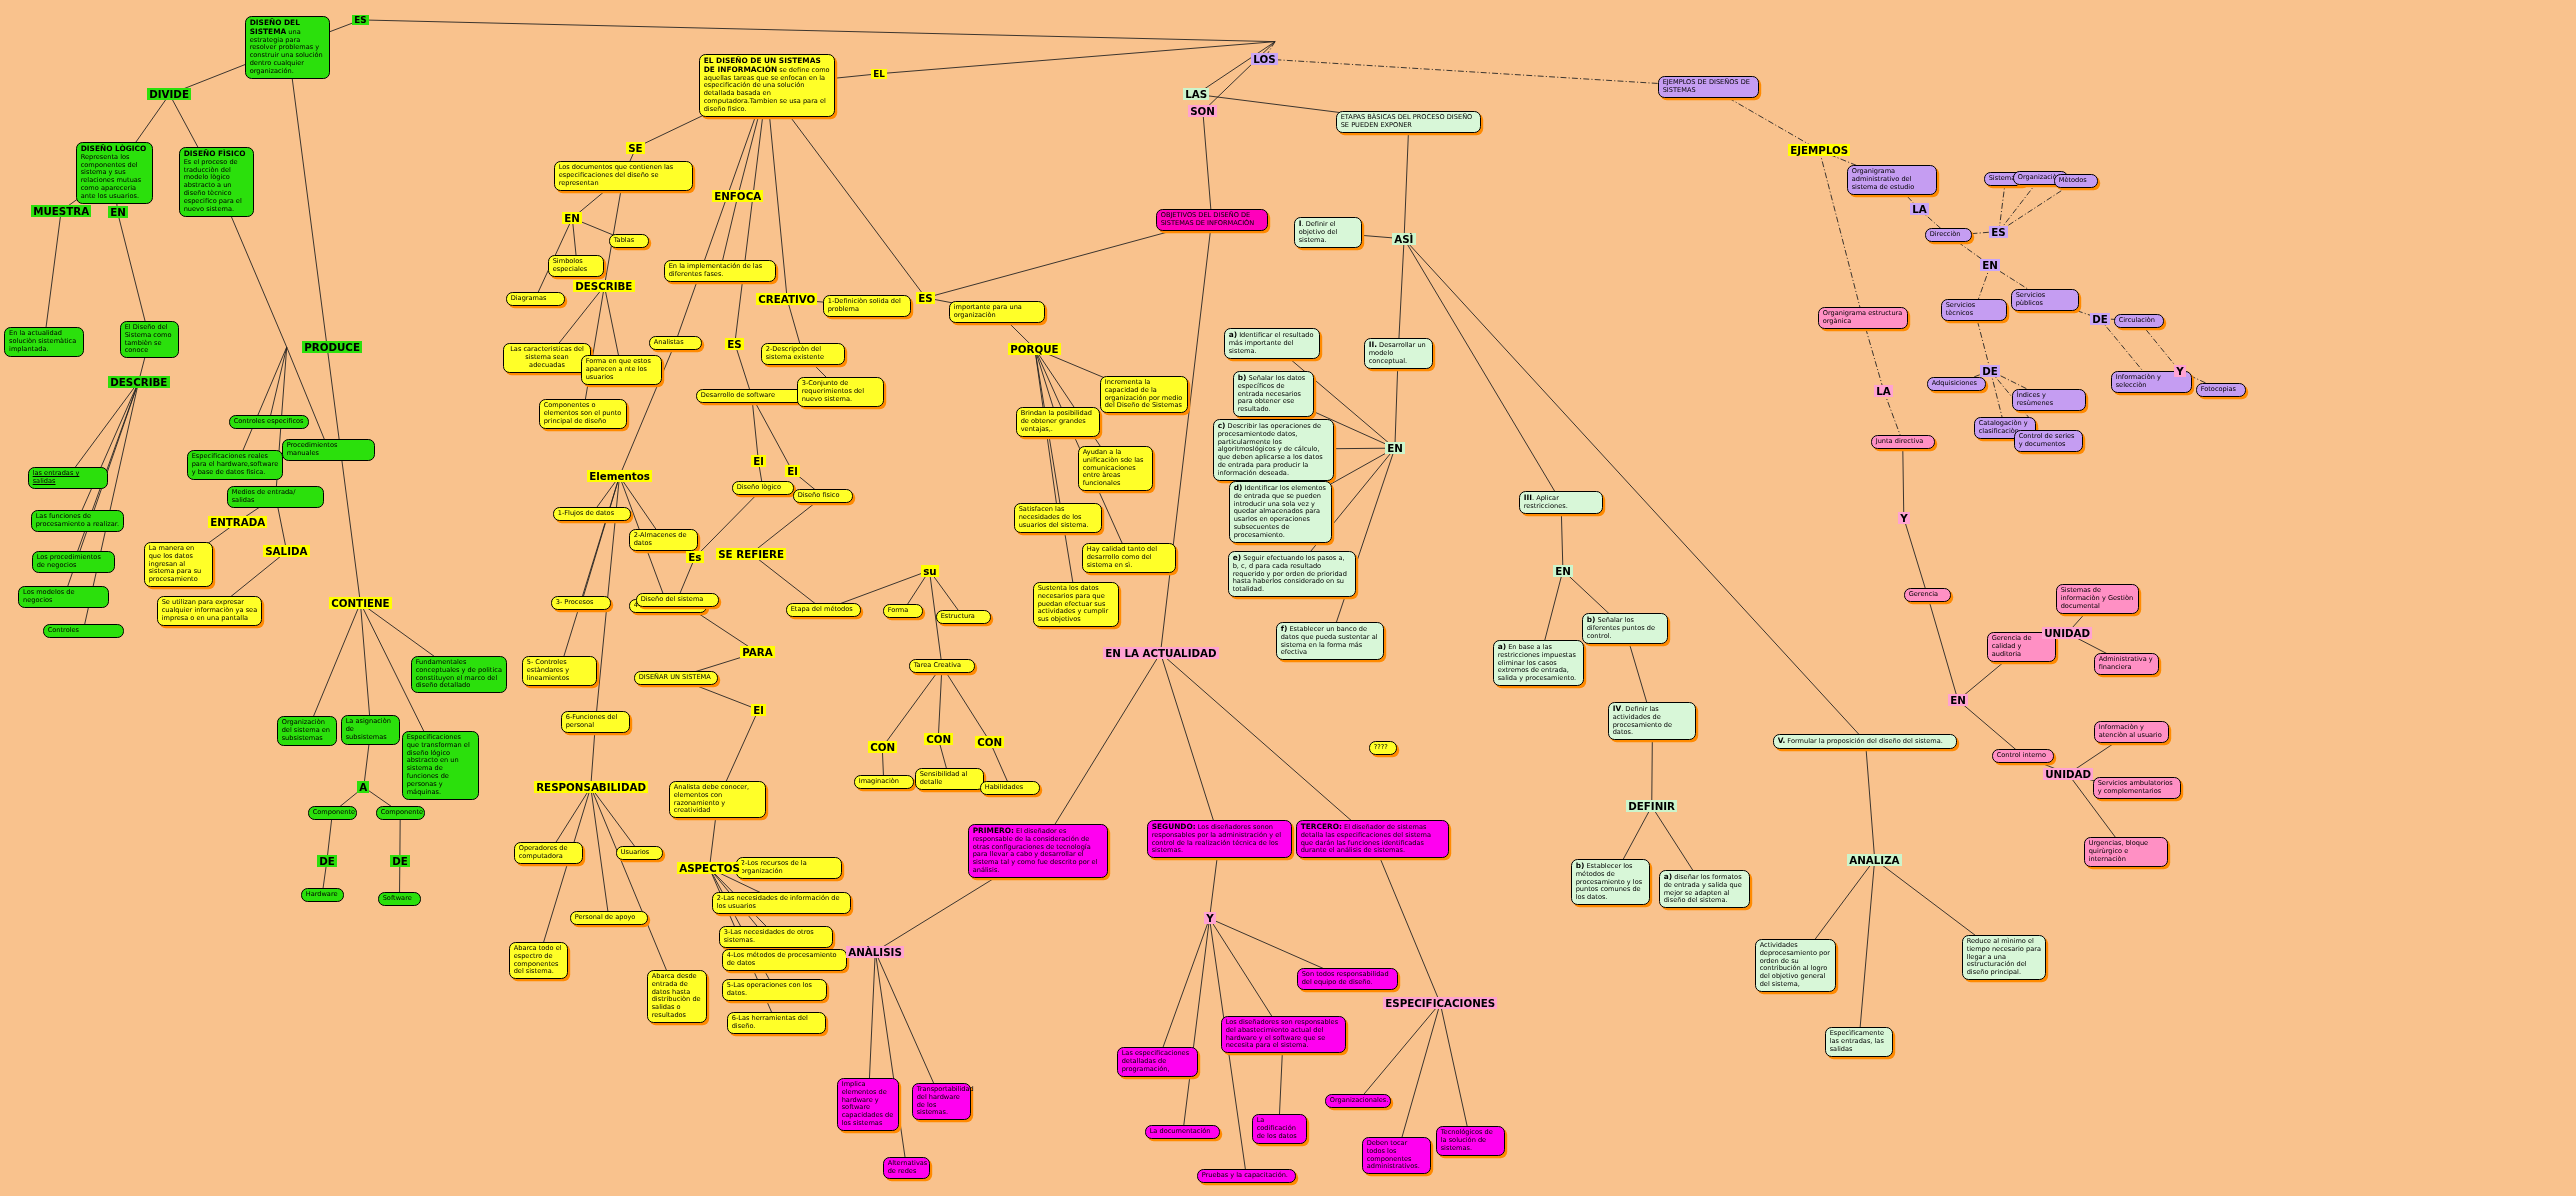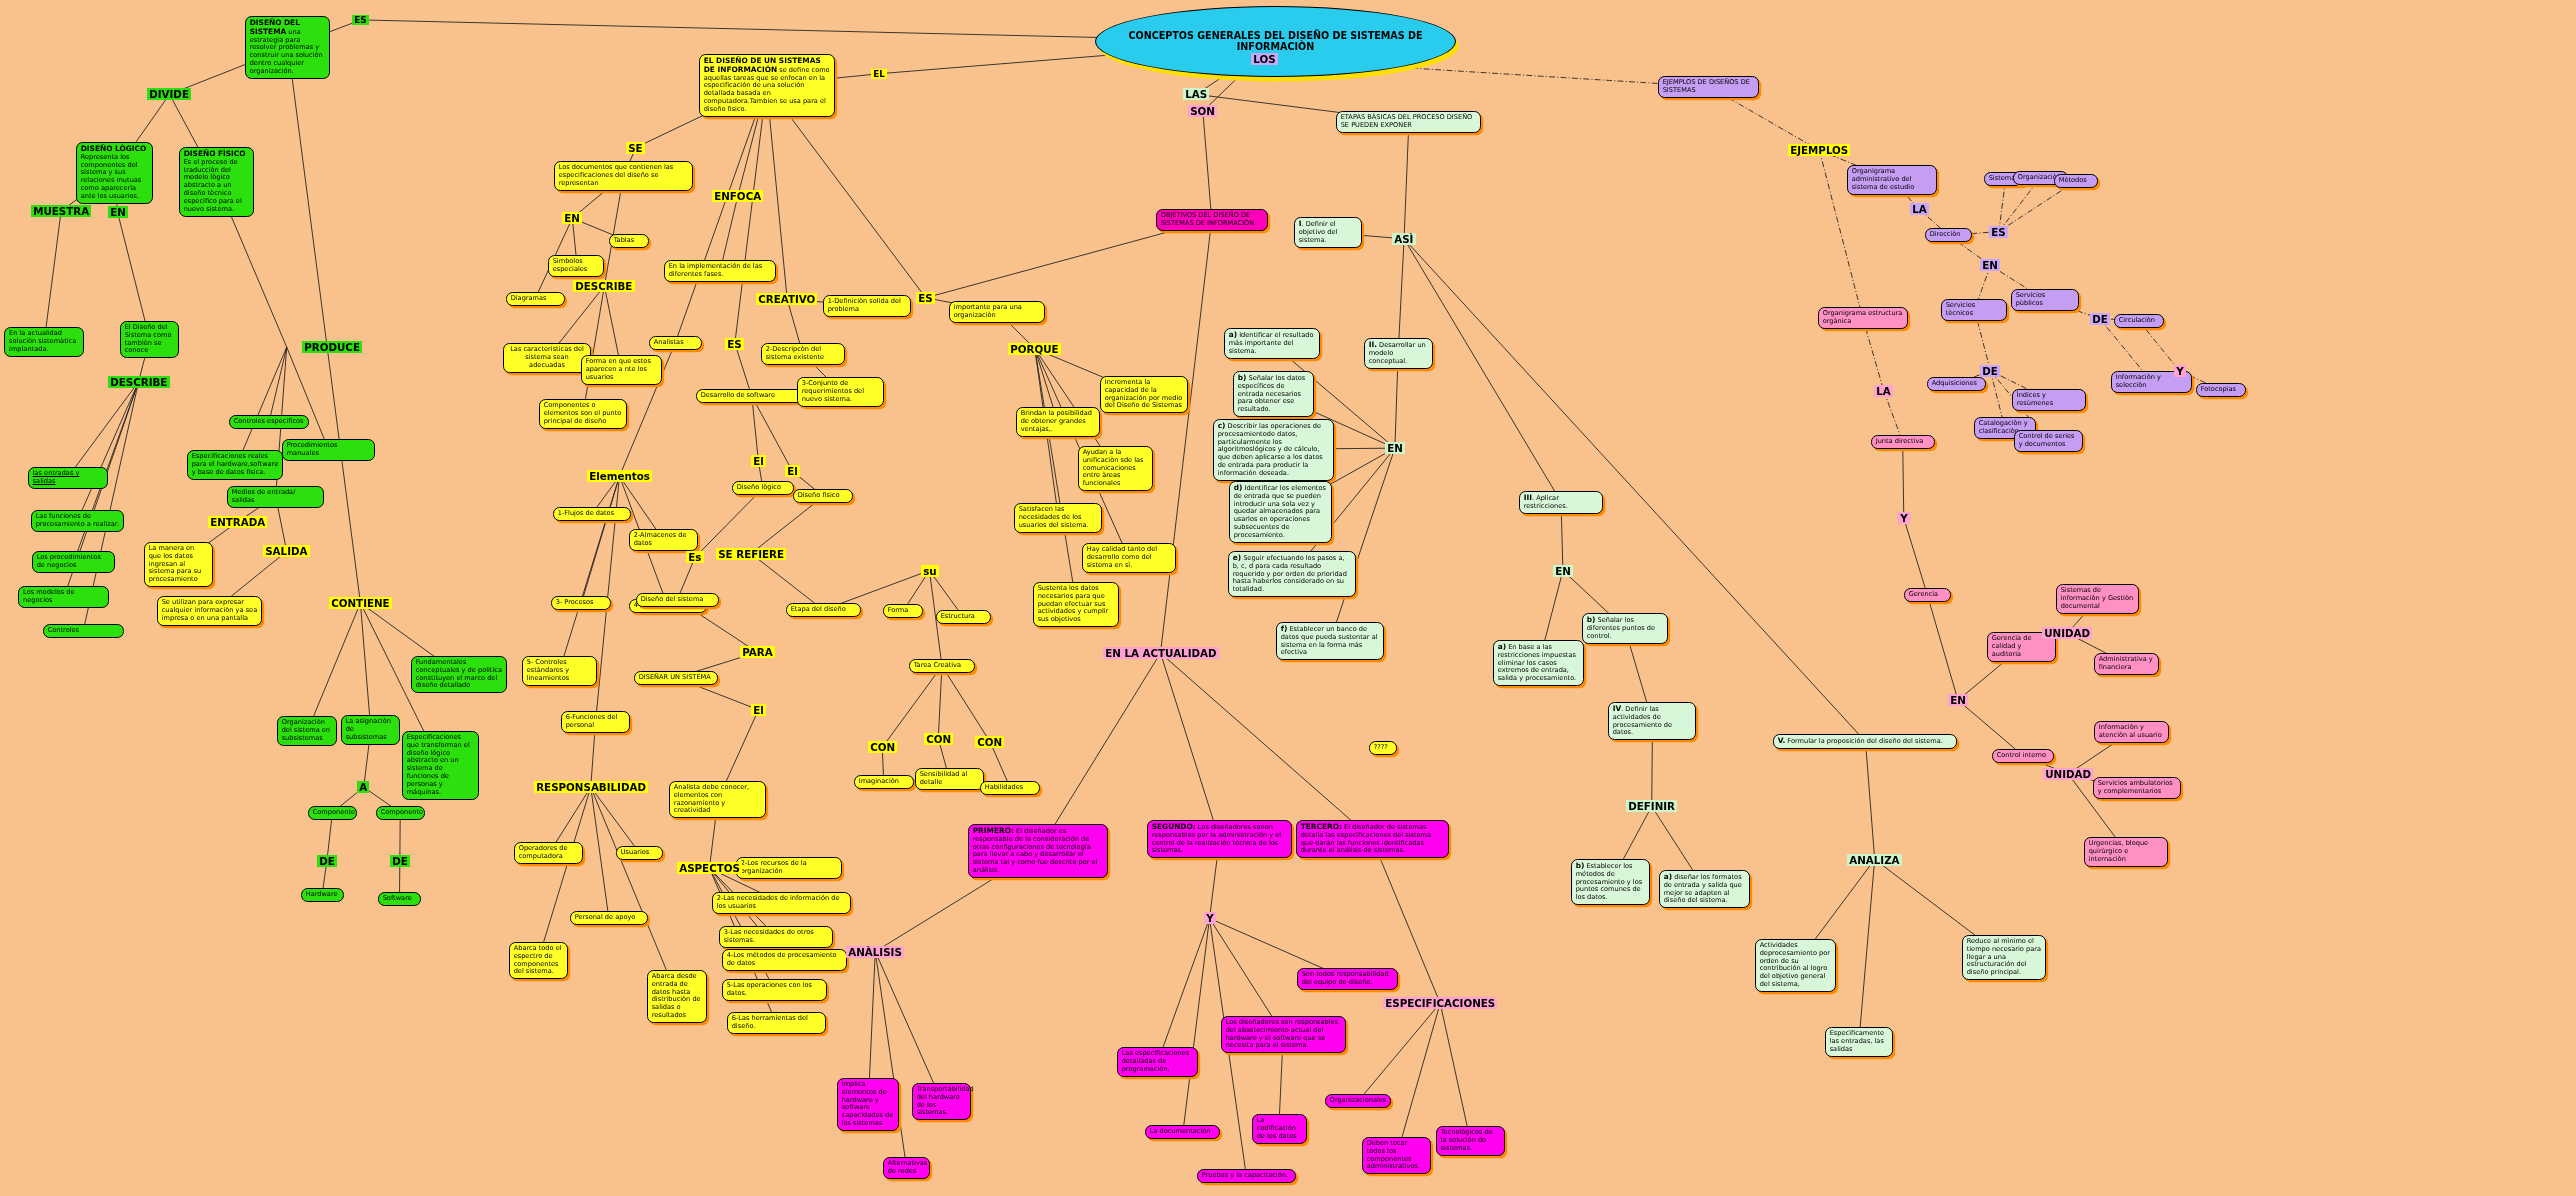--- a/index.html
+++ b/index.html
@@ -226,21 +226,20 @@
       <line x1="2656.5" y1="950" x2="2743" y2="878" stroke="#222" stroke-width="1.2"></line>
       <line x1="2656.5" y1="950" x2="2745" y2="1025.5" stroke="#222" stroke-width="1.2"></line>
       <line x1="2743" y1="878" x2="2805" y2="859" stroke="#222" stroke-width="1.2"></line>
       <line x1="2805" y1="859" x2="2846" y2="813" stroke="#222" stroke-width="1.2"></line>
       <line x1="2805" y1="859" x2="2885" y2="900.5" stroke="#222" stroke-width="1.2"></line>
       <line x1="2745" y1="1025.5" x2="2806" y2="1050" stroke="#222" stroke-width="1.2"></line>
       <line x1="2806" y1="1050" x2="2892" y2="992.5" stroke="#222" stroke-width="1.2"></line>
       <line x1="2806" y1="1050" x2="2897" y2="1074" stroke="#222" stroke-width="1.2"></line>
       <line x1="2806" y1="1050" x2="2885" y2="1156" stroke="#222" stroke-width="1.2"></line>
     </svg>
-    <div class="title" style="height: 71px; left: 1095px; top: 5.9px; width: 361px;">CONCEPTOS GENERALES DEL DISEÑO DE SISTEMAS DE INFORMACIÒN</div>
     <div class="label lbl-green" style="left: 352px; top: 14.7px;">ES</div>
     <div class="node green" style="left: 245px; top: 16px; width: 85px;"><b>DISEÑO DEL SISTEMA</b> una estrategia para resolver problemas y construir una solución dentro cualquier organización.</div>
     <div class="label lbl-green big" style="left: 147px; top: 88px;">DIVIDE</div>
     <div class="node green" style="left: 76px; top: 142px; width: 77px;"><b>DISEÑO LÒGICO</b> Representa los componentes del sistema y sus relaciones mutuas como apareceria ante los usuarios.</div>
     <div class="node green" style="left: 179px; top: 147px; width: 75px;"><b>DISEÑO FÌSICO</b> Es el proceso de traducciòn del modelo lògico abstracto a un diseño tècnico especifico para el nuevo sistema.</div>
     <div class="label lbl-green big" style="left: 31px; top: 205px;">MUESTRA</div>
     <div class="label lbl-green big" style="left: 108px; top: 206px;">EN</div>
     <div class="node green" style="left: 4.4px; top: 327px; width: 80px;">En la actualidad soluciòn sistemàtica implantada.</div>
     <div class="node green" style="left: 120px; top: 321px; width: 59px;">El Diseño del Sistema como tambièn se conoce</div>
     <div class="label lbl-green big" style="left: 108px; top: 376px;">DESCRIBE</div>
@@ -298,21 +297,21 @@
     <div class="node yellow" style="left: 732px; top: 481px; width: 62px;">Diseño lògico</div>
     <div class="node yellow" style="left: 793px; top: 489px; width: 60px;">Diseño fisico</div>
     <div class="label lbl-yellow big" style="left: 587px; top: 470px;">Elementos</div>
     <div class="node yellow" style="left: 553px; top: 507px; width: 78px;">1-Flujos de datos</div>
     <div class="node yellow" style="left: 629px; top: 529px; width: 69px;">2-Almacenes de datos</div>
     <div class="node yellow" style="left: 551px; top: 596px; width: 60px;">3- Procesos</div>
     <div class="node yellow" style="left: 629px; top: 599px; width: 78px;">4-Procedimientos</div>
     <div class="label lbl-yellow big" style="left: 686px; top: 551px;">Es</div>
     <div class="label lbl-yellow big" style="left: 716px; top: 548px;">SE REFIERE</div>
     <div class="node yellow" style="left: 636px; top: 593px; width: 83px;">Diseño del sistema</div>
-    <div class="node yellow" style="left: 786px; top: 603px; width: 75px;">Etapa del diseño</div>
+    <div class="node yellow" style="left: 786px; top: 603px; width: 75px;">Etapa del métodos</div>
     <div class="node yellow" style="left: 522px; top: 656px; width: 75px;">5- Controles estàndares y lineamientos</div>
     <div class="node yellow" style="left: 561px; top: 711px; width: 69px;">6-Funciones del personal</div>
     <div class="label lbl-yellow big" style="left: 740px; top: 646px;">PARA</div>
     <div class="node yellow" style="left: 634px; top: 671px; width: 84px;">DISEÑAR UN SISTEMA</div>
     <div class="label lbl-yellow big" style="left: 751px; top: 704px;">El</div>
     <div class="node yellow" style="left: 669px; top: 781px; width: 97px;">Analista debe conocer, elementos con razonamiento y creatividad</div>
     <div class="label lbl-yellow big" style="left: 534px; top: 781px;">RESPONSABILIDAD</div>
     <div class="node yellow" style="left: 514px; top: 842px; width: 69px;">Operadores de computadora</div>
     <div class="node yellow" style="left: 616px; top: 846px; width: 47px;">Usuarios</div>
     <div class="node yellow" style="left: 570px; top: 911px; width: 78px;">Personal de apoyo</div>

